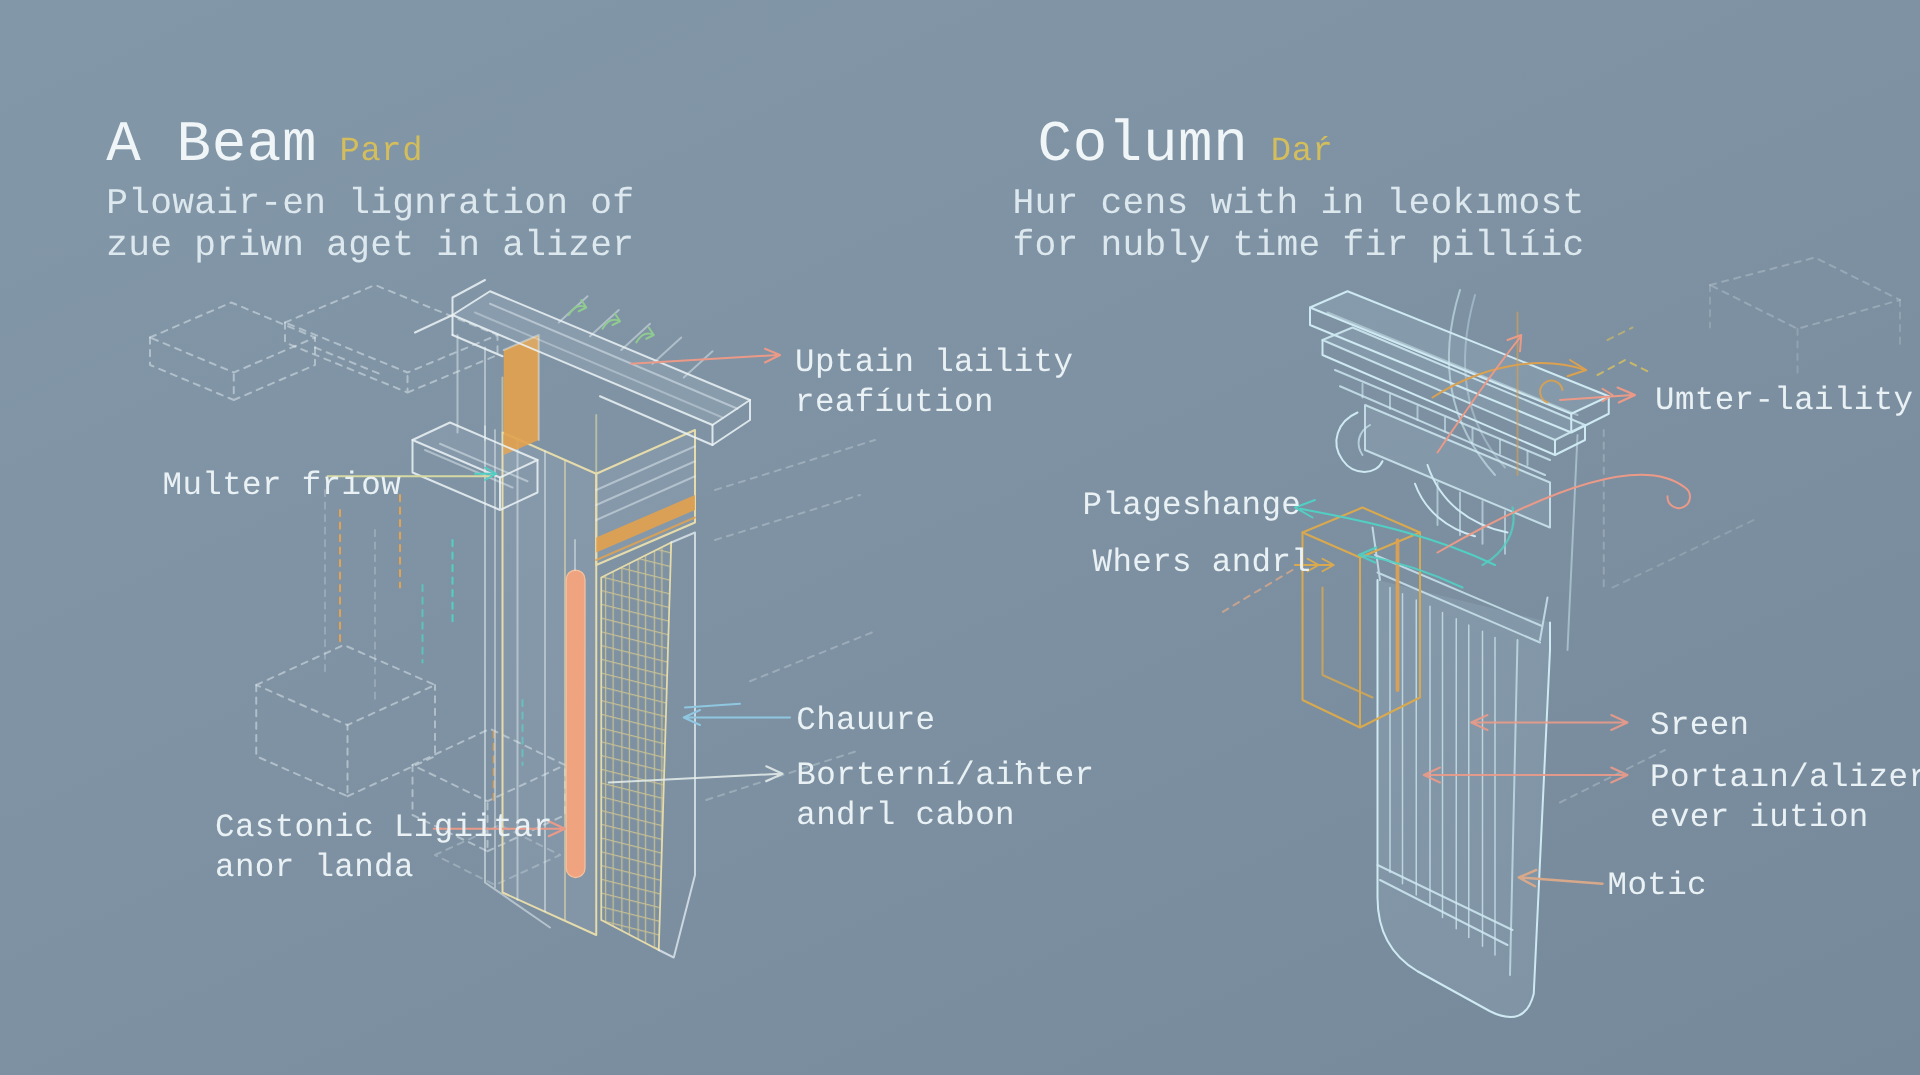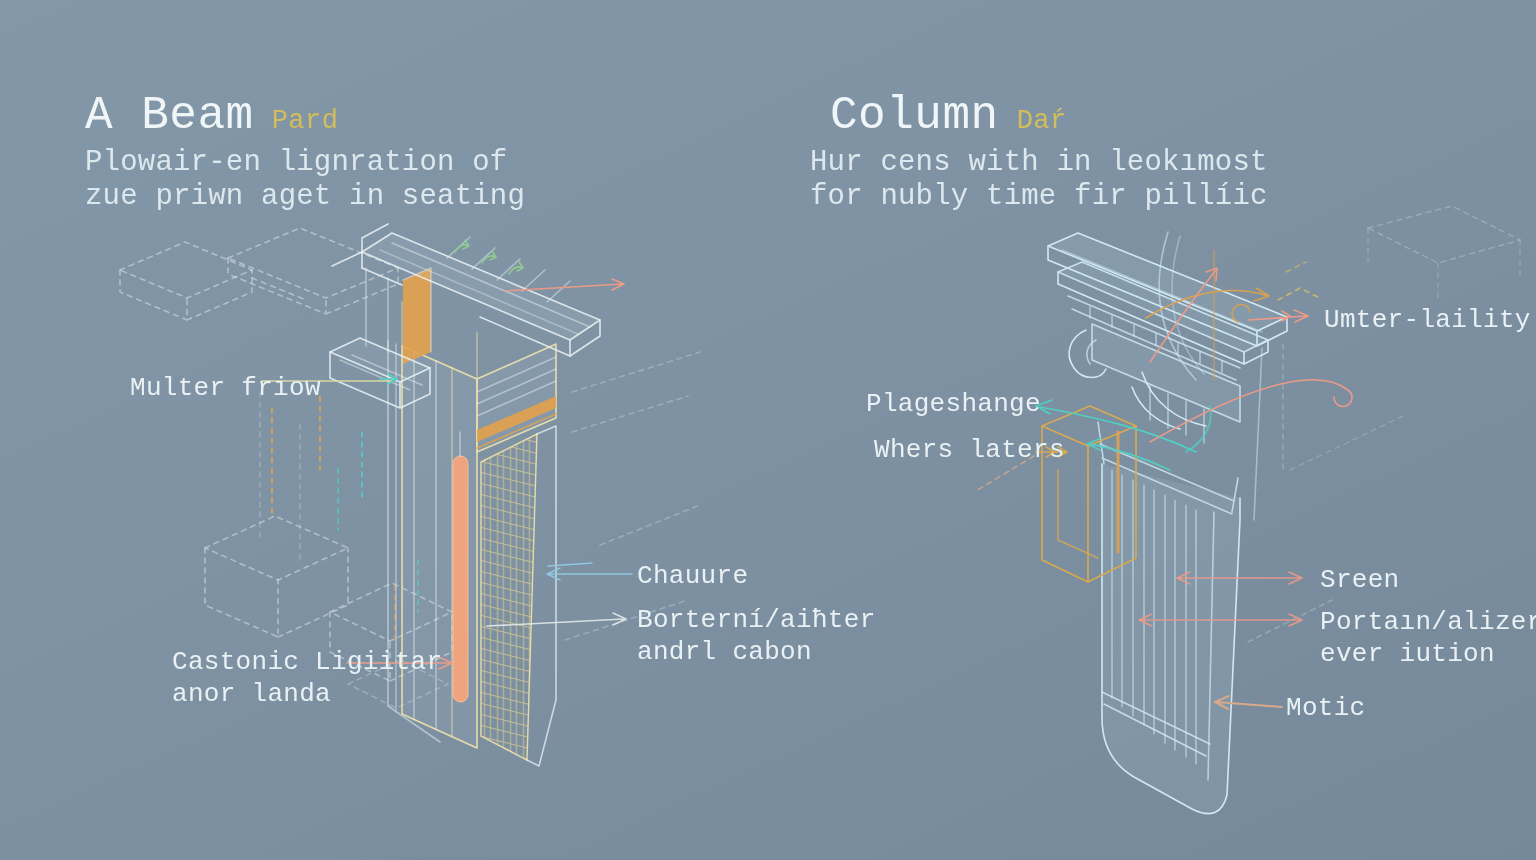--- a/index.html
+++ b/index.html
@@ -208,46 +208,50 @@
       </g>
     </g>
   </svg>
 
   <div class="title-row" style="left:85px;top:90px;">
     <span class="title">A Beam</span>
     <span class="tag">Pard</span>
   </div>
   <div class="subtitle" style="left:85px;top:146px;">
     <span>Plowair-en lignration of</span>
-    <span>zue priwn aget in seating</span>
+    <span>zue priwn aget in alizer</span>
   </div>
 
   <div class="title-row" style="left:830px;top:90px;">
     <span class="title">Column</span>
     <span class="tag">Daŕ</span>
   </div>
   <div class="subtitle" style="left:810px;top:146px;">
     <span>Hur cens with in leokımost</span>
     <span>for nubly time fir pillíic</span>
   </div>
 
+  <div class="lbl" style="left:636px;top:274px;">
+    <span>Uptain laility</span>
+    <span>reafíution</span>
+  </div>
   <div class="lbl" style="left:130px;top:372px;">Multer friow</div>
   <div class="lbl" style="left:637px;top:560px;">Chauure</div>
   <div class="lbl" style="left:637px;top:604px;">
     <span>Borterní/aiħter</span>
     <span>andrl cabon</span>
   </div>
   <div class="lbl" style="left:172px;top:646px;">
     <span>Castonic Ligiitar</span>
     <span>anor landa</span>
   </div>
 
   <div class="lbl" style="left:1324px;top:304px;">Umter-laility</div>
   <div class="lbl" style="left:866px;top:388px;">Plageshange</div>
-  <div class="lbl" style="left:874px;top:434px;">Whers laters</div>
+  <div class="lbl" style="left:874px;top:434px;">Whers andrl</div>
   <div class="lbl" style="left:1320px;top:564px;">Sreen</div>
   <div class="lbl" style="left:1320px;top:606px;">
     <span>Portaın/alizer</span>
     <span>ever iution</span>
   </div>
   <div class="lbl" style="left:1286px;top:692px;">Motic</div>
 
 </div>
 
 </body></html>

